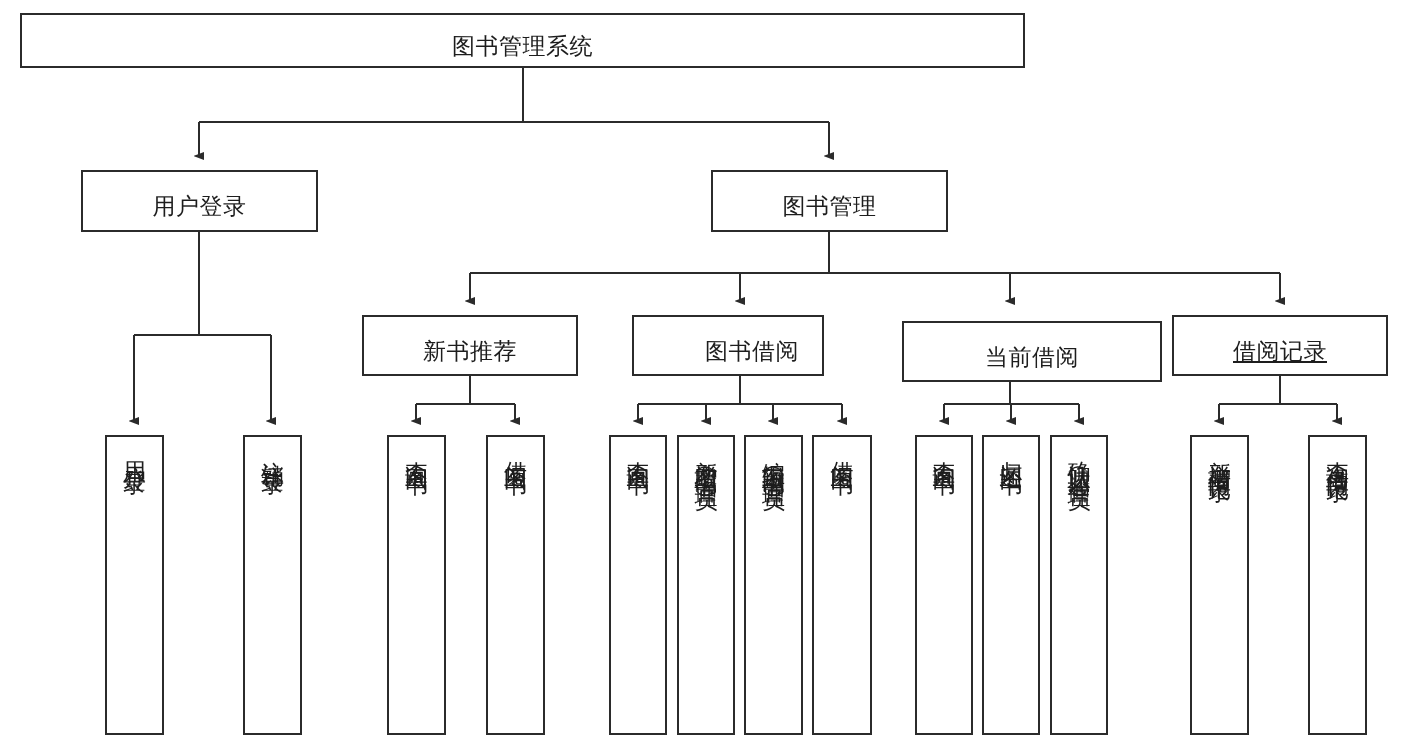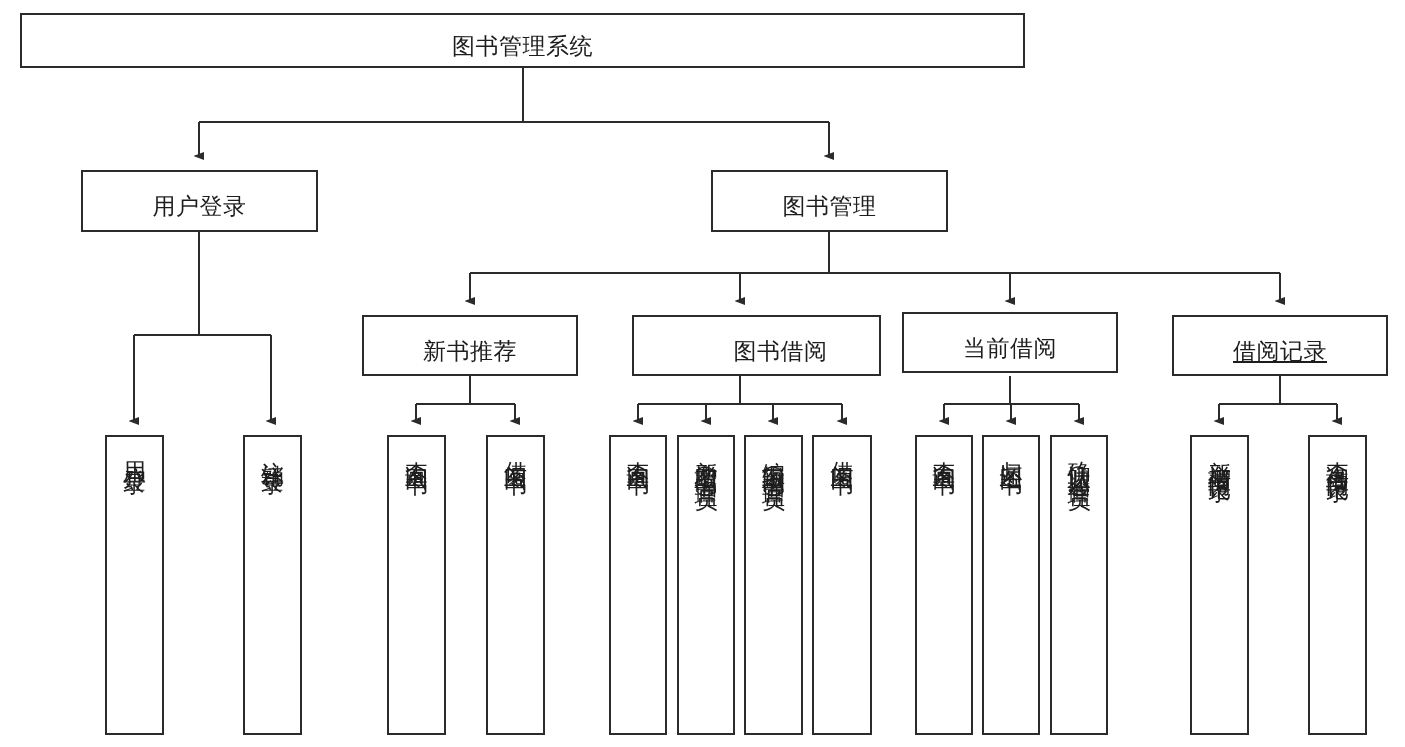--- a/index.html
+++ b/index.html
@@ -125,24 +125,24 @@
       </div>
       <div class="node horiz" style="left: 81px; top: 170px; width: 237px; height: 62px;">
         <span class="label">用户登录</span>
       </div>
       <div class="node horiz" style="left: 711px; top: 170px; width: 237px; height: 62px;">
         <span class="label">图书管理</span>
       </div>
       <div class="node horiz" style="left: 362px; top: 315px; width: 216px; height: 61px;">
         <span class="label">新书推荐</span>
       </div>
-      <div class="node horiz" style="left: 632px; top: 315px; width: 249px; height: 61px; padding-left: 48px;">
+      <div class="node horiz" style="left: 632px; top: 315px; width: 192px; height: 61px; padding-left: 48px;">
         <span class="label">图书借阅</span>
       </div>
-      <div class="node horiz" style="left: 902px; top: 312px; width: 216px; height: 61px;">
+      <div class="node horiz" style="left: 902px; top: 321px; width: 260px; height: 61px;">
         <span class="label">当前借阅</span>
       </div>
       <div class="node horiz" style="left: 1172px; top: 315px; width: 216px; height: 61px; text-decoration: underline;">
         <span class="label">借阅记录</span>
       </div>
       <div class="node vert" style="left: 105px; top: 435px; width: 59px; height: 300px;">
         <span class="label">用户登录</span>
       </div>
       <div class="node vert" style="left: 243px; top: 435px; width: 59px; height: 300px;">
         <span class="label">注销登录</span>

